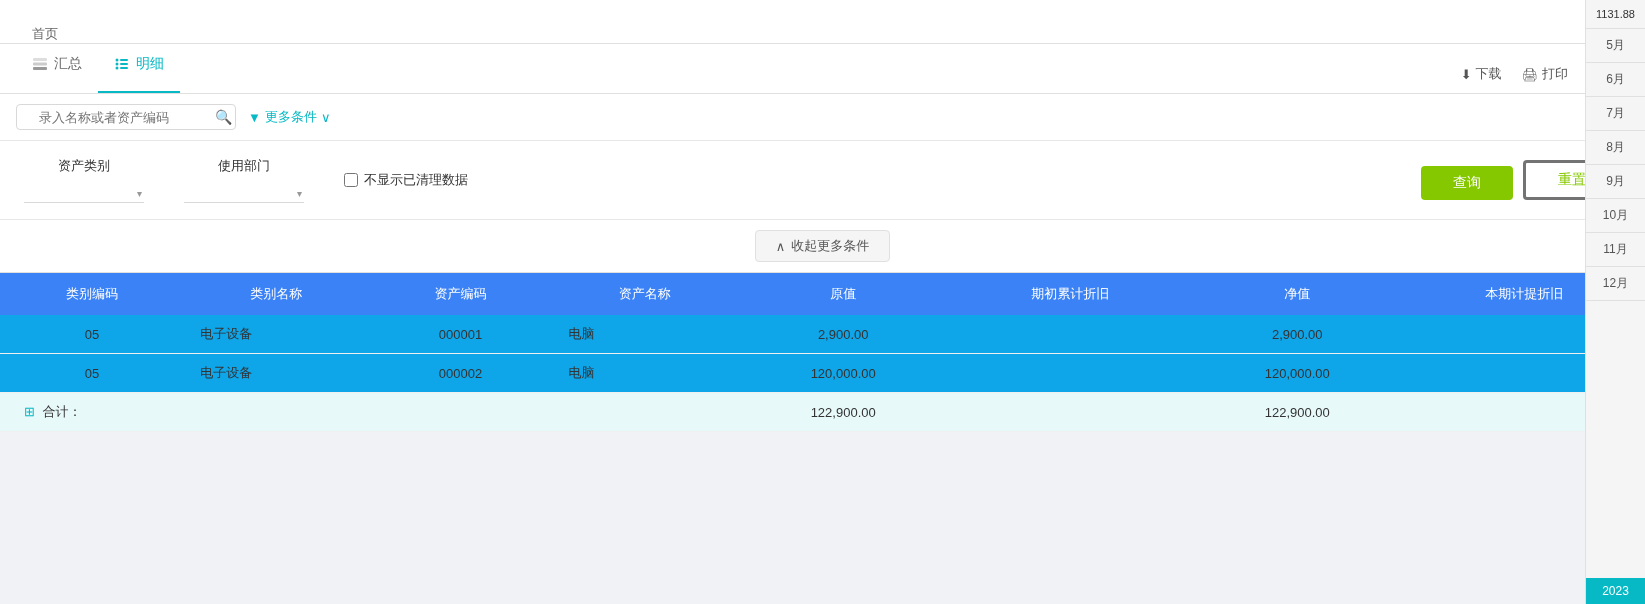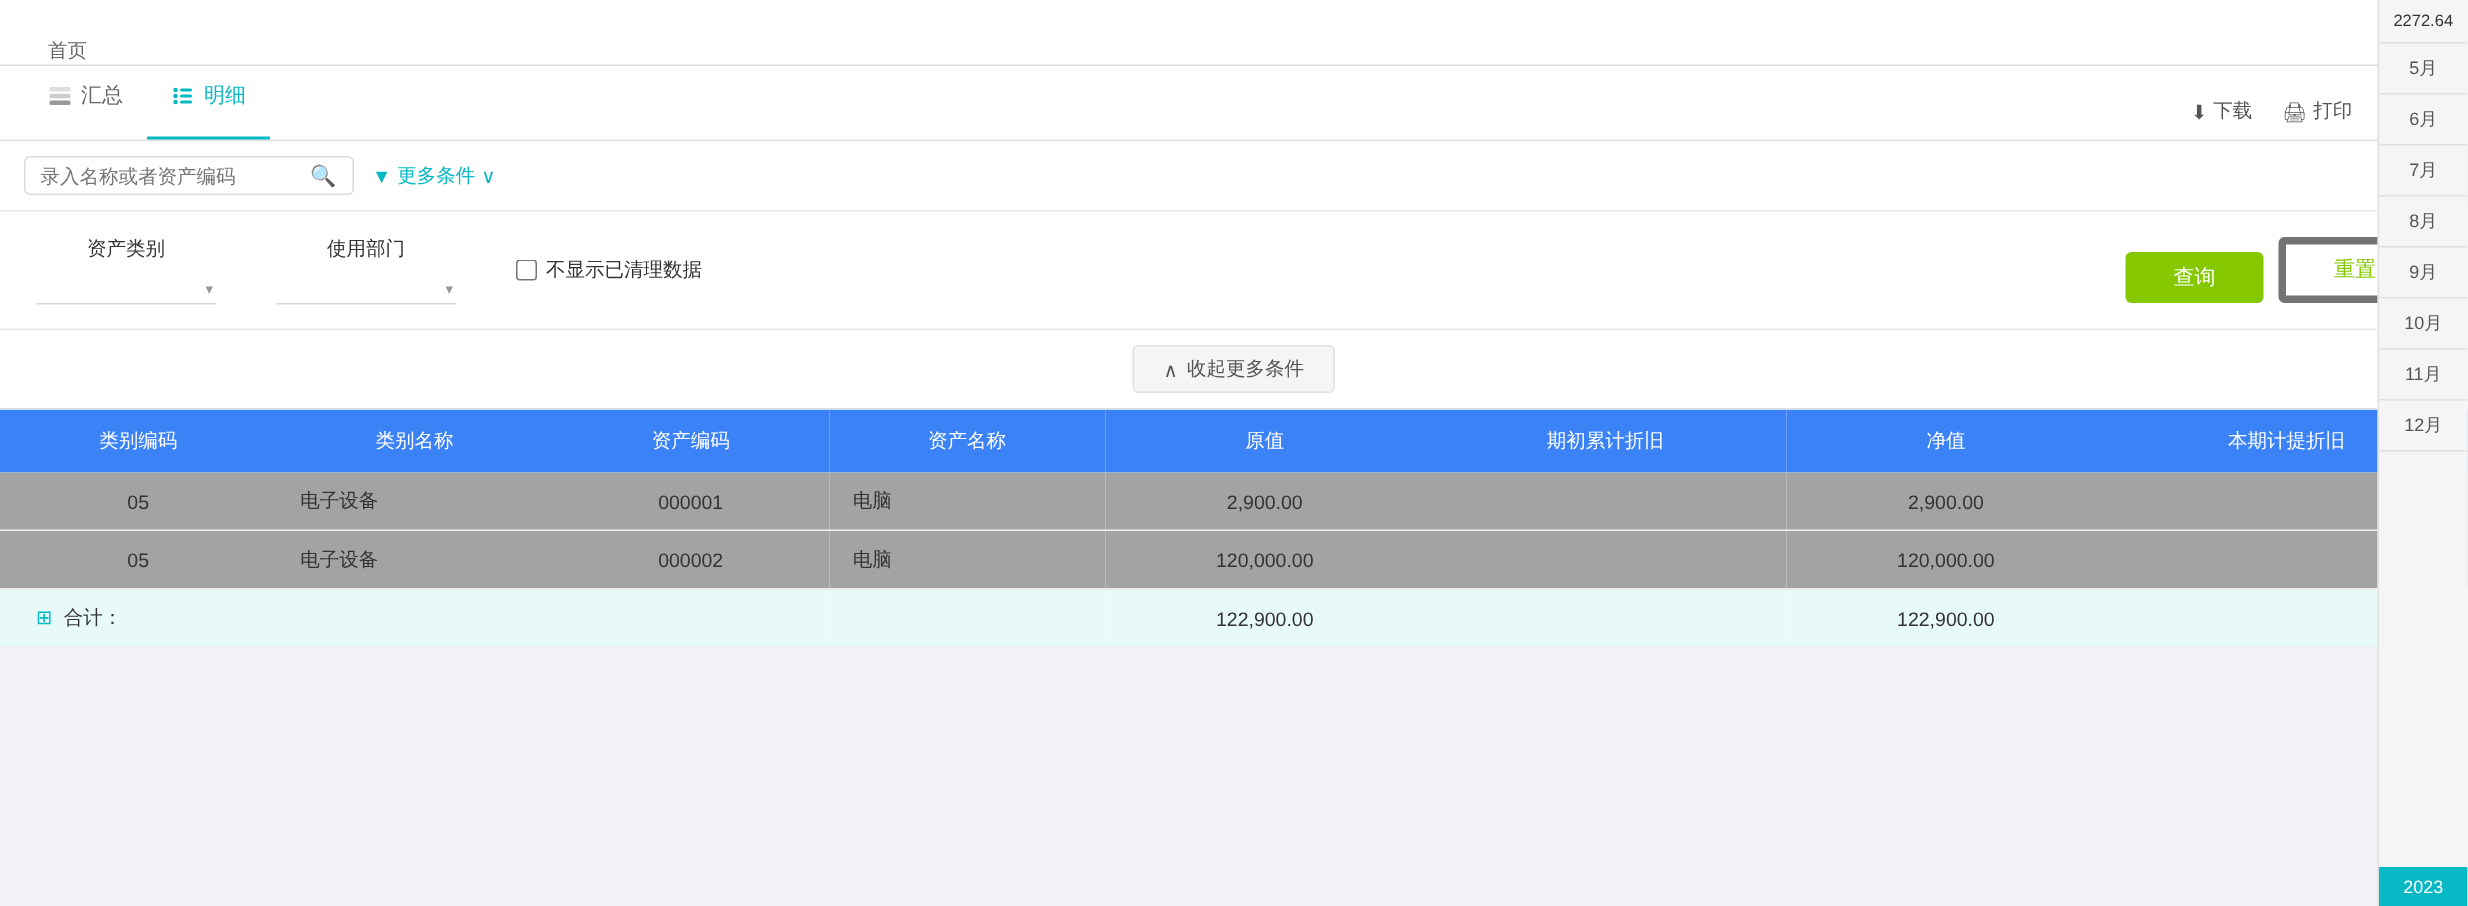--- a/index.html
+++ b/index.html
@@ -113,21 +113,21 @@
       display: flex;
       align-items: center;
       gap: 12px;
       border-bottom: 1px solid #e8e8e8;
     }
     .search-input-wrap {
       display: flex;
       align-items: center;
       border: 1px solid #d9d9d9;
       border-radius: 4px;
-      padding: 4px 10px;
+      padding: 4px 22px;
       width: 220px;
       background: #fff;
     }
     .search-input {
       border: none;
       outline: none;
       font-size: 13px;
       color: #999;
       width: 180px;
       background: transparent;
@@ -229,21 +229,21 @@
       border: none;
       padding: 8px 32px;
       font-size: 14px;
       border-radius: 4px;
       cursor: pointer;
       margin-left: auto;
     }
     .btn-reset {
       background: #fff;
       color: #85c800;
-      border: 5px solid #737373;
+      border: 3px solid #737373;
       padding: 8px 32px;
       font-size: 14px;
       border-radius: 4px;
       cursor: pointer;
     }
     .filter-actions {
       display: flex;
       flex-direction: row;
       gap: 10px;
       margin-left: auto;
@@ -287,21 +287,21 @@
     }
     thead th {
       padding: 12px 16px;
       font-size: 13px;
       font-weight: 500;
       text-align: center;
       border: none;
       white-space: nowrap;
     }
     tbody tr {
-      background: #a3a3a3;
+      background: #0ea5e9;
       border-bottom: 1px solid #f0f0f0;
     }
     tbody td {
       padding: 10px 16px;
       font-size: 13px;
       color: #333;
       text-align: center;
     }
     tbody td.text-left {
       text-align: left;
@@ -512,21 +512,21 @@
         <td class="text-right">122,900.00</td>
         <td></td>
         <td class="text-right">122,900.00</td>
         <td></td>
       </tr>
     </tbody>
   </table>
 </div>
 
 <div class="right-panel">
-  <div class="right-panel-date">2272.64</div>
+  <div class="right-panel-date">1131.88</div>
   <div class="right-panel-month">5月</div>
   <div class="right-panel-month">6月</div>
   <div class="right-panel-month">7月</div>
   <div class="right-panel-month">8月</div>
   <div class="right-panel-month">9月</div>
   <div class="right-panel-month">10月</div>
   <div class="right-panel-month">11月</div>
   <div class="right-panel-month">12月</div>
   <div class="right-panel-year">2023</div>
 </div>

